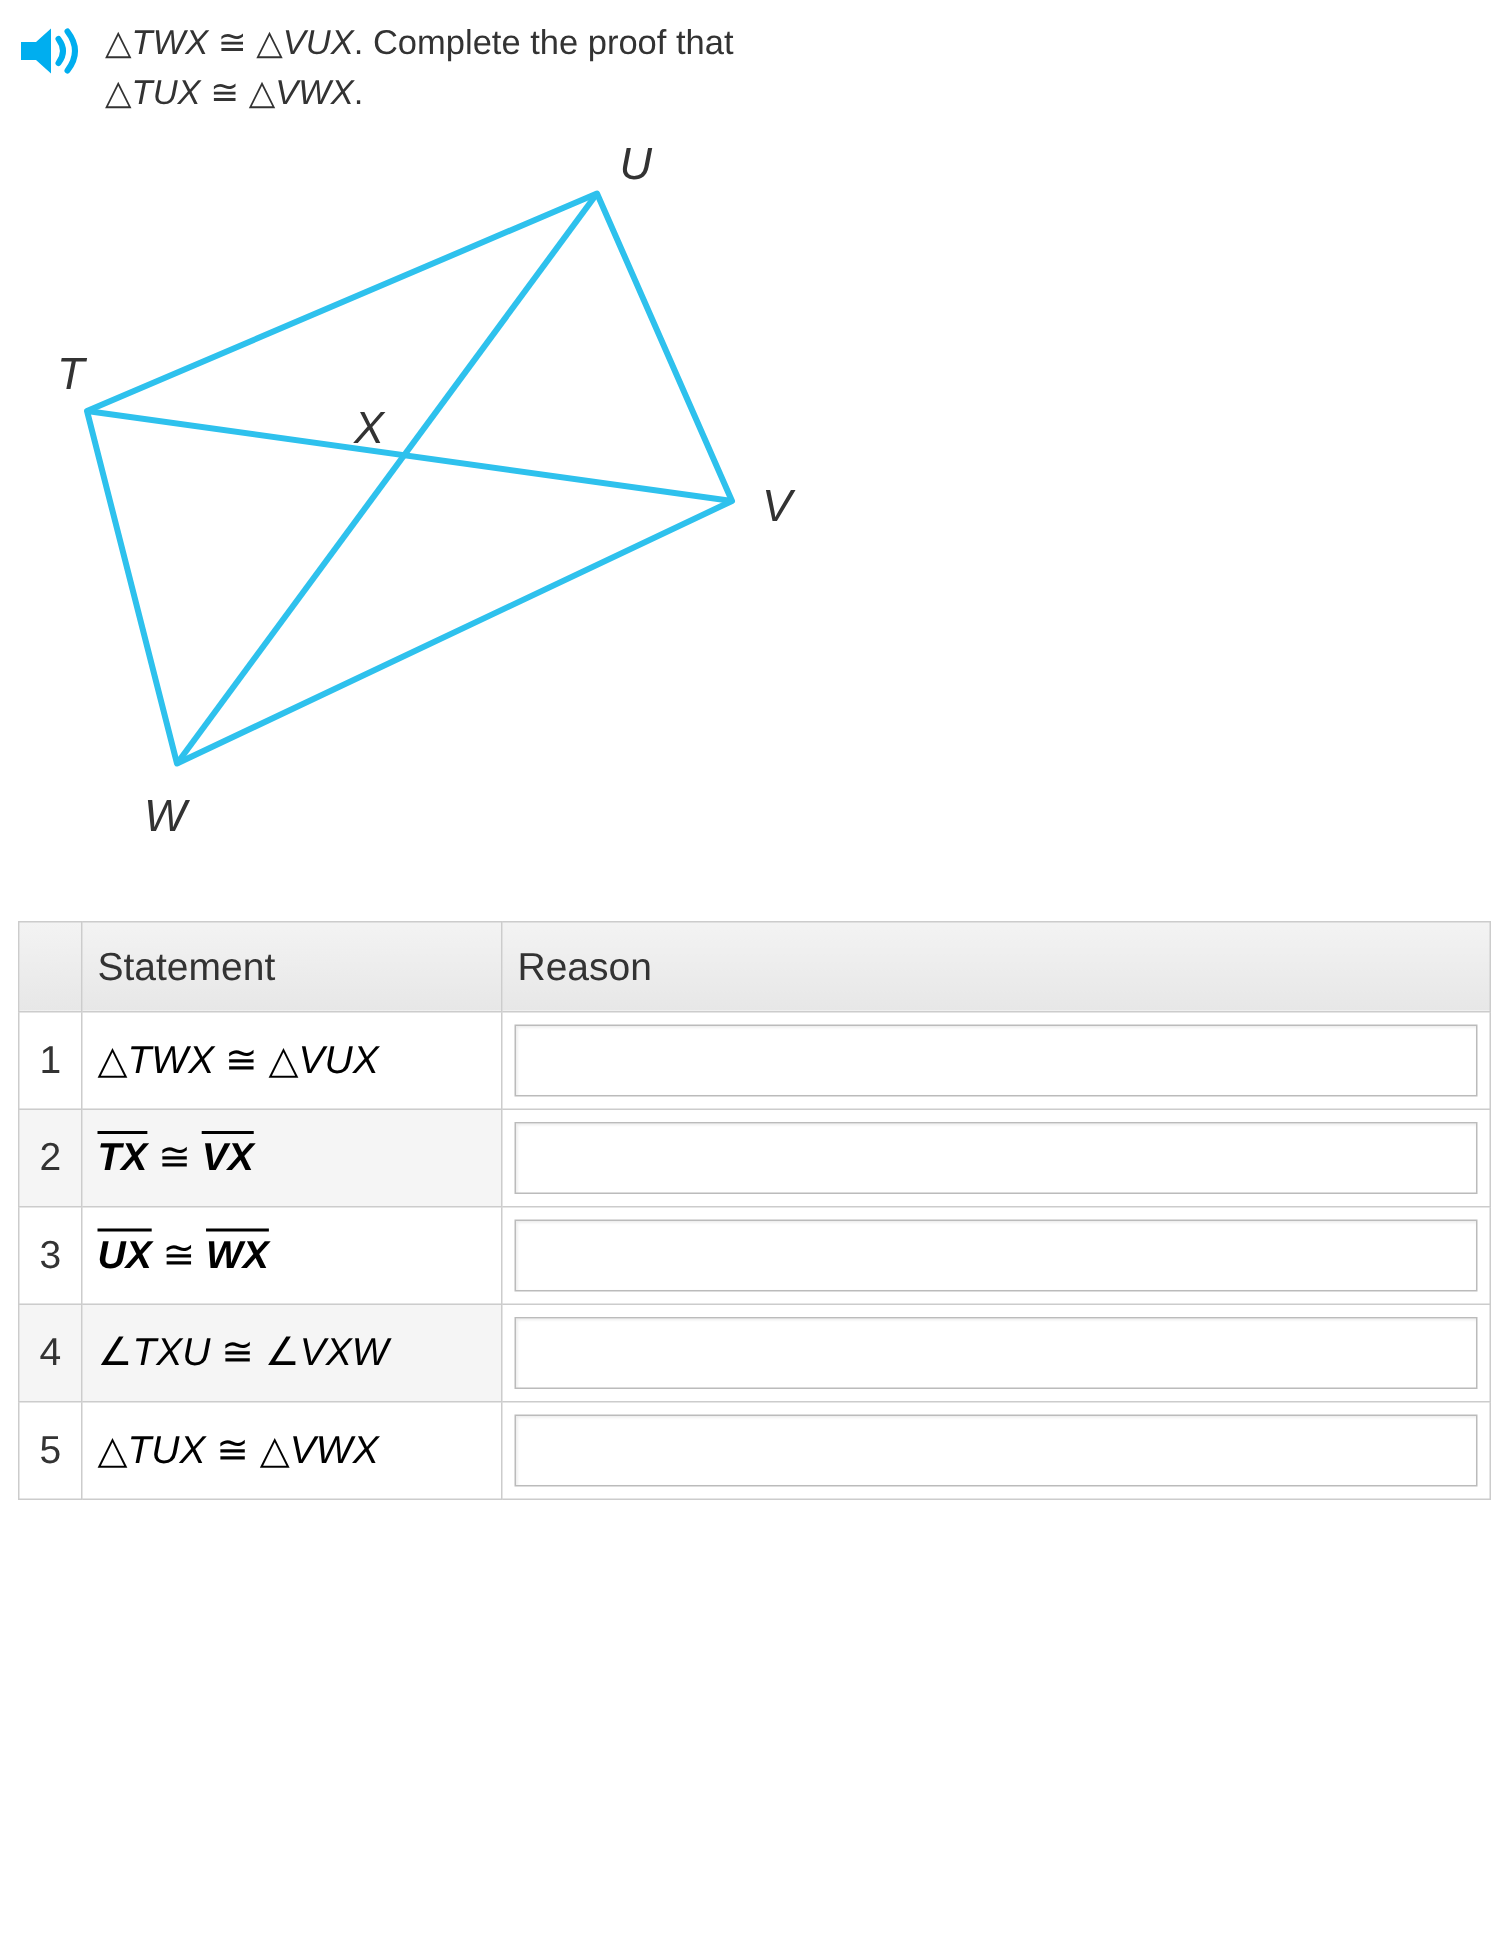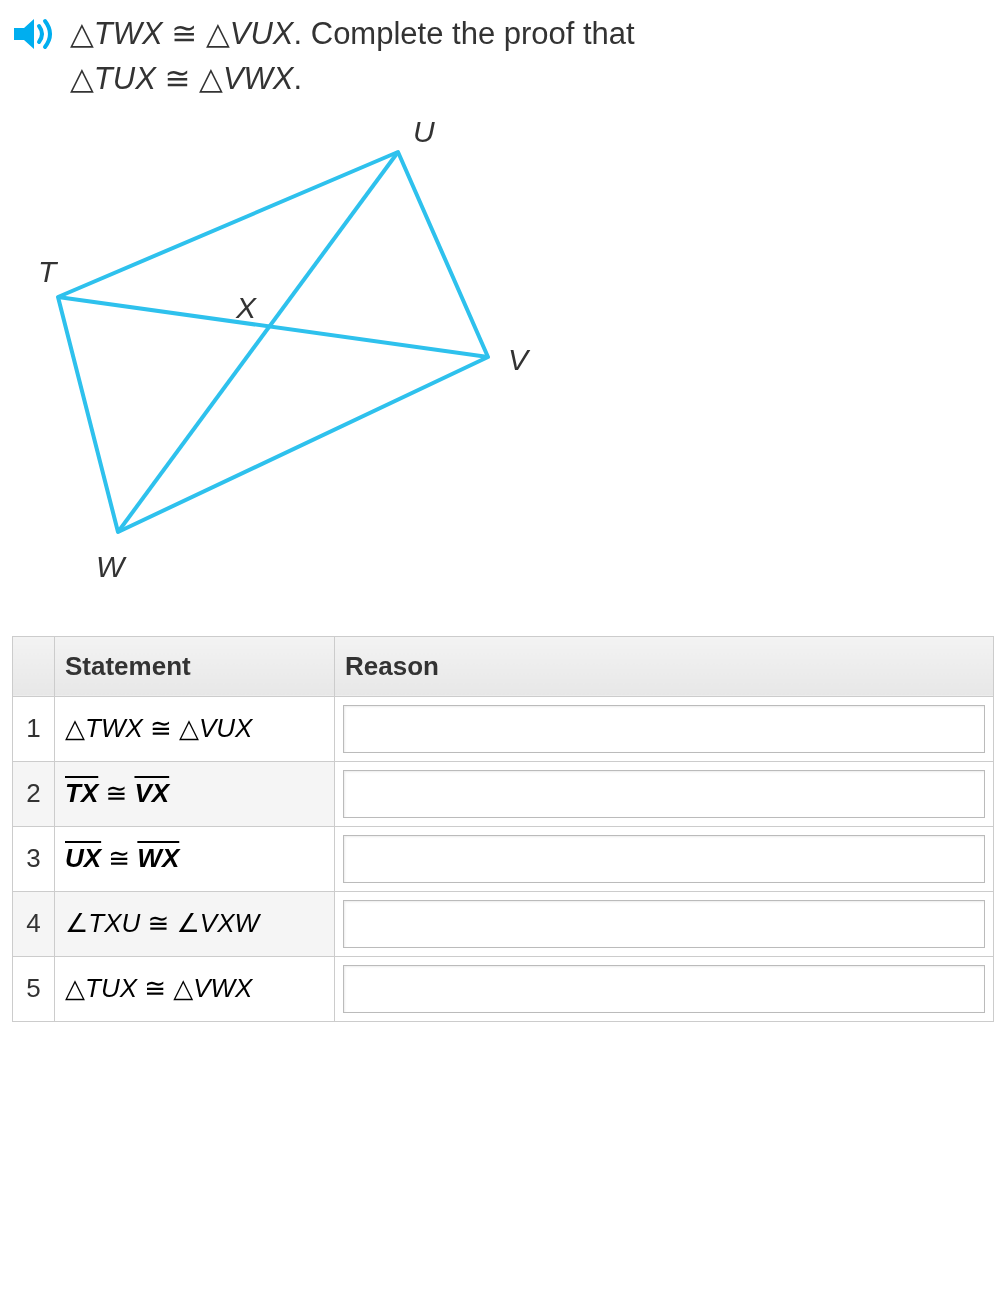--- a/index.html
+++ b/index.html
@@ -19,21 +19,21 @@
   .audio-icon {
     flex-shrink: 0;
     width: 48px;
     height: 40px;
     color: #00aeef;
     display: flex;
     align-items: center;
     margin-top: 2px;
   }
   .prompt-text {
-    font-size: 31px;
+    font-size: 23px;
     line-height: 1.45;
     color: #333;
   }
   .math-it { font-style: italic; }
   .diagram-wrap {
     margin: 10px 0 20px 6px;
   }
   .diagram-label {
     font-size: 30px;
     font-style: italic;
@@ -46,21 +46,21 @@
     margin-top: 10px;
   }
   table.proof th, table.proof td {
     border: 1px solid #ccc;
     padding: 14px 10px;
     font-size: 26px;
     text-align: left;
   }
   table.proof thead th {
     background: linear-gradient(#f3f3f3,#e7e7e7);
-    font-weight: bold;
+    font-weight: normal;
     color: #333;
     margin-left: 32px;
   }
   table.proof thead th.numcol { width: 42px; padding: 14px 4px; }
   table.proof thead th.stmtcol { width: 280px; }
   table.proof tbody td.num {
     text-align: center;
     width: 42px;
     padding: 14px 4px;
     color: #333;

